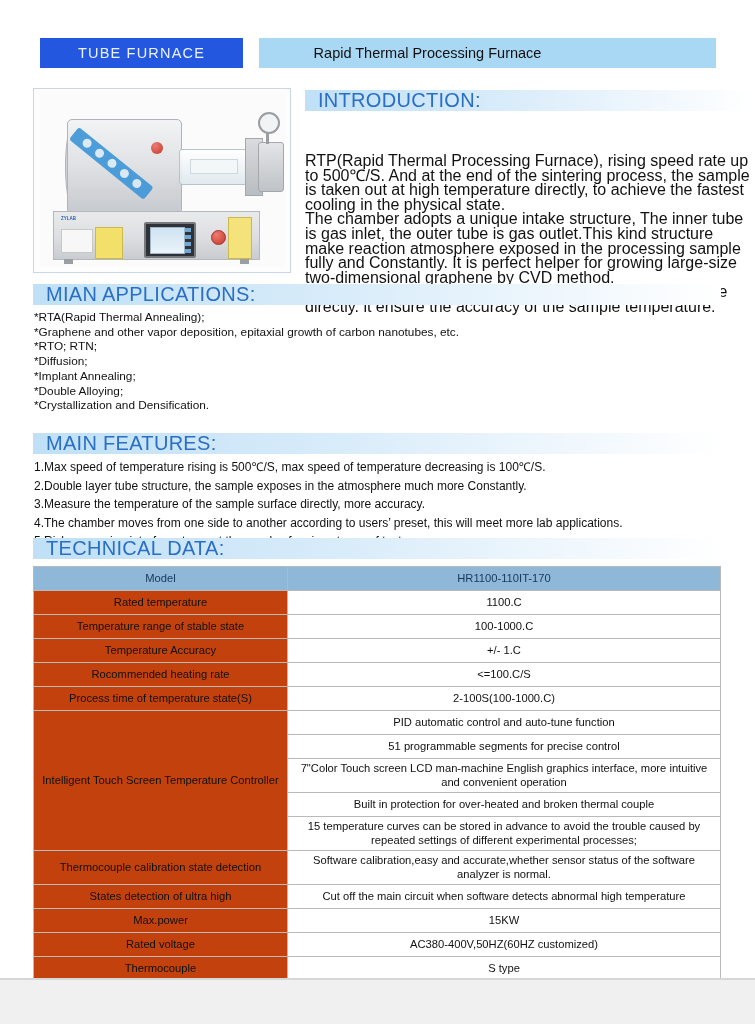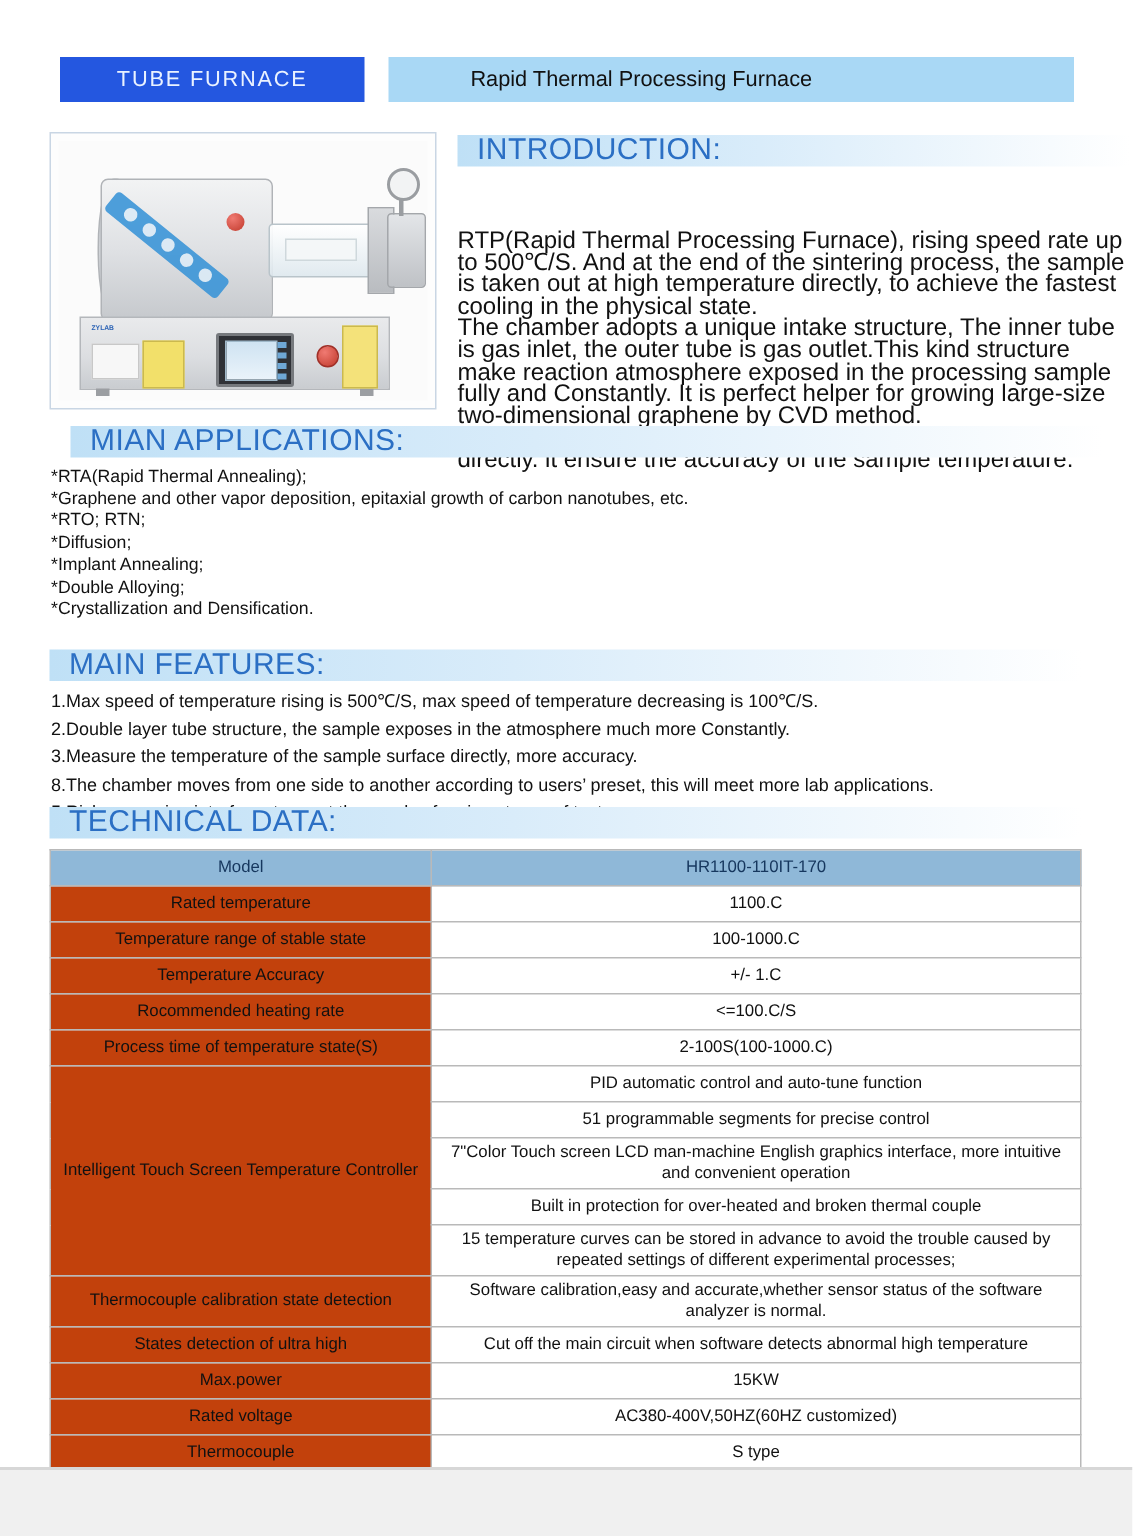--- a/index.html
+++ b/index.html
@@ -314,37 +314,37 @@
     </div>
   </div>
 
   <div class="sec-head" style="left:305px; top:90px; width:448px;">INTRODUCTION:</div>
   <div class="intro-body">
     <p>RTP(Rapid Thermal Processing Furnace), rising speed rate up to 500℃/S. And at the end of the sintering process, the sample is taken out at high temperature directly, to achieve the fastest cooling in the physical state.</p>
     <p>The chamber adopts a unique intake structure, The inner tube is gas inlet, the outer tube is gas outlet.This kind structure make reaction atmosphere exposed in the processing sample fully and Constantly. It is perfect helper for growing large-size two-dimensional graphene by CVD method.</p>
     <p>Temperature measurement devices contact with the sample directly. it ensure the accuracy of the sample temperature.</p>
   </div>
 
-  <div class="sec-head" style="left:47px; top:284px; width:688px;">MIAN APPLICATIONS:</div>
+  <div class="sec-head" style="left:33px; top:284px; width:688px;">MIAN APPLICATIONS:</div>
   <div class="apps-list">
     <div>*RTA(Rapid Thermal Annealing);</div>
     <div>*Graphene and other vapor deposition, epitaxial growth of carbon nanotubes, etc.</div>
     <div>*RTO; RTN;</div>
     <div>*Diffusion;</div>
     <div>*Implant Annealing;</div>
     <div>*Double Alloying;</div>
     <div>*Crystallization and Densification.</div>
   </div>
 
   <div class="sec-head" style="left:33px; top:433px; width:688px;">MAIN FEATURES:</div>
   <div class="feat-list">
     <div>1.Max speed of temperature rising is 500℃/S, max speed of temperature decreasing is 100℃/S.</div>
     <div>2.Double layer tube structure, the sample exposes in the atmosphere much more Constantly.</div>
     <div>3.Measure the temperature of the sample surface directly, more accuracy.</div>
-    <div>8.The chamber moves from one side to another according to users’ preset, this will meet more lab applications.</div>
+    <div>4.The chamber moves from one side to another according to users’ preset, this will meet more lab applications.</div>
     <div>5.Rich expansion interface, to meet the needs of various types of tests.</div>
   </div>
 
   <div class="sec-head" style="left:33px; top:538px; width:688px;">TECHNICAL DATA:</div>
 
   <table class="spec-table">
     <tbody>
       <tr>
         <td class="lbl hdr-lbl row-h">Model</td>
         <td class="val hdr-val row-h">HR1100-110IT-170</td>

